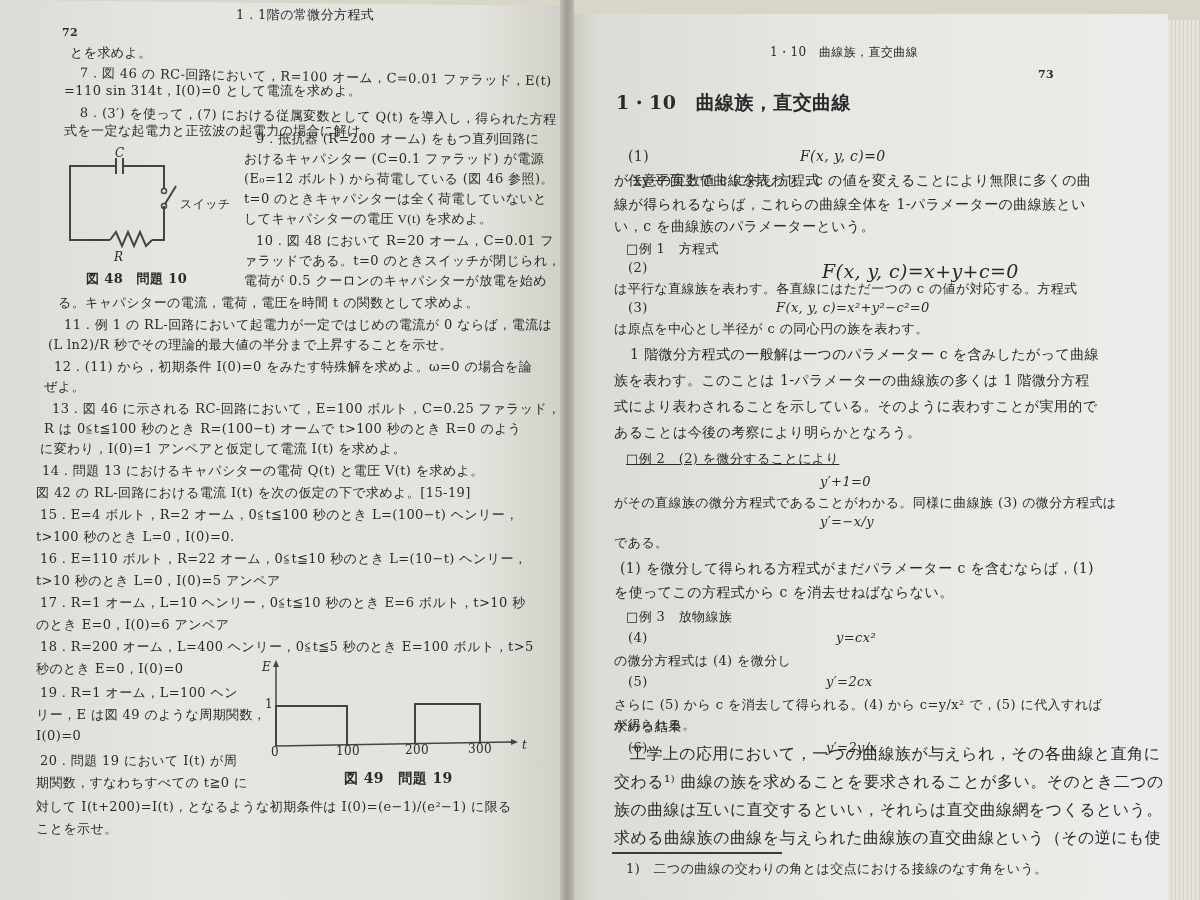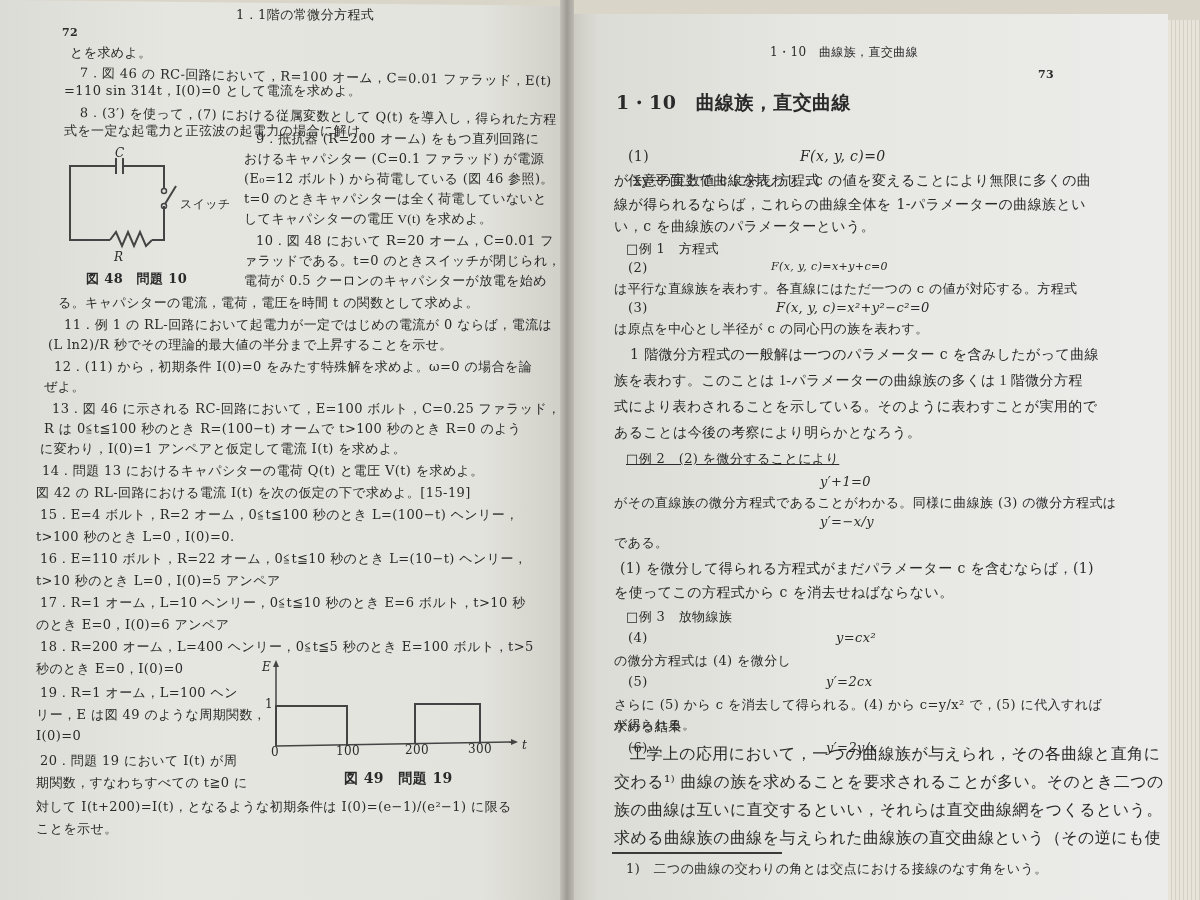--- a/index.html
+++ b/index.html
@@ -127,27 +127,27 @@
   <div class="txt section-title" style="left:616px;top:90px;">1・10　曲線族，直交曲線</div>
 
   <div class="txt" style="left:628px;top:124px;font-size:14px;margin-top:48px;">任意の実数値 c に対し方程式</div>
   <div class="txt" style="left:628px;top:148px;font-size:14px;">(1)</div>
   <div class="txt eq" style="left:800px;top:148px;font-size:14px;">F(x, y, c)=0</div>
   <div class="txt" style="left:614px;top:172px;font-size:14px;">が xy-平面上で曲線を表わし，c の値を変えることにより無限に多くの曲</div>
   <div class="txt" style="left:614px;top:196px;font-size:14px;">線が得られるならば，これらの曲線全体を 1-パラメーターの曲線族とい</div>
   <div class="txt" style="left:614px;top:218px;font-size:14px;">い，c を曲線族のパラメーターという。</div>
   <div class="txt" style="left:626px;top:240px;font-size:13px;">□例 1　方程式</div>
   <div class="txt" style="left:628px;top:260px;font-size:13px;">(2)</div>
-  <div class="txt eq" style="left:771px;top:260px;font-size:11px;font-style:italic;">F(x, y, c)=x+y+c=0</div>
+  <div class="txt eq" style="left:822px;top:260px;font-size:19px;font-style:italic;">F(x, y, c)=x+y+c=0</div>
   <div class="txt" style="left:614px;top:280px;font-size:13px;">は平行な直線族を表わす。各直線にはただ一つの c の値が対応する。方程式</div>
   <div class="txt" style="left:628px;top:300px;font-size:13px;">(3)</div>
   <div class="txt eq" style="left:776px;top:300px;font-size:13px;">F(x, y, c)=x²+y²−c²=0</div>
   <div class="txt" style="left:614px;top:320px;font-size:13px;">は原点を中心とし半径が c の同心円の族を表わす。</div>
   <div class="txt" style="left:630px;top:346px;font-size:14px;">1 階微分方程式の一般解は一つのパラメーター c を含みしたがって曲線</div>
-  <div class="txt" style="left:614px;top:372px;font-size:14px;font-family:Liberation Serif, serif;">族を表わす。このことは 1-パラメーターの曲線族の多くは 1 階微分方程</div>
+  <div class="txt" style="left:614px;top:372px;font-size:14px;">族を表わす。このことは 1-パラメーターの曲線族の多くは 1 階微分方程</div>
   <div class="txt" style="left:614px;top:398px;font-size:14px;">式により表わされることを示している。そのように表わすことが実用的で</div>
   <div class="txt" style="left:614px;top:424px;font-size:14px;">あることは今後の考察により明らかとなろう。</div>
   <div class="txt" style="left:626px;top:450px;font-size:13px;text-decoration:underline;">□例 2　(2) を微分することにより</div>
   <div class="txt eq" style="left:820px;top:474px;font-size:13px;">y′+1=0</div>
   <div class="txt" style="left:614px;top:494px;font-size:13px;">がその直線族の微分方程式であることがわかる。同様に曲線族 (3) の微分方程式は</div>
   <div class="txt eq" style="left:820px;top:514px;font-size:13px;">y′=−x/y</div>
   <div class="txt" style="left:614px;top:534px;font-size:13px;">である。</div>
   <div class="txt" style="left:620px;top:560px;font-size:14px;">(1) を微分して得られる方程式がまだパラメーター c を含むならば，(1)</div>
   <div class="txt" style="left:614px;top:584px;font-size:14px;">を使ってこの方程式から c を消去せねばならない。</div>
   <div class="txt" style="left:626px;top:608px;font-size:13px;">□例 3　放物線族</div>

